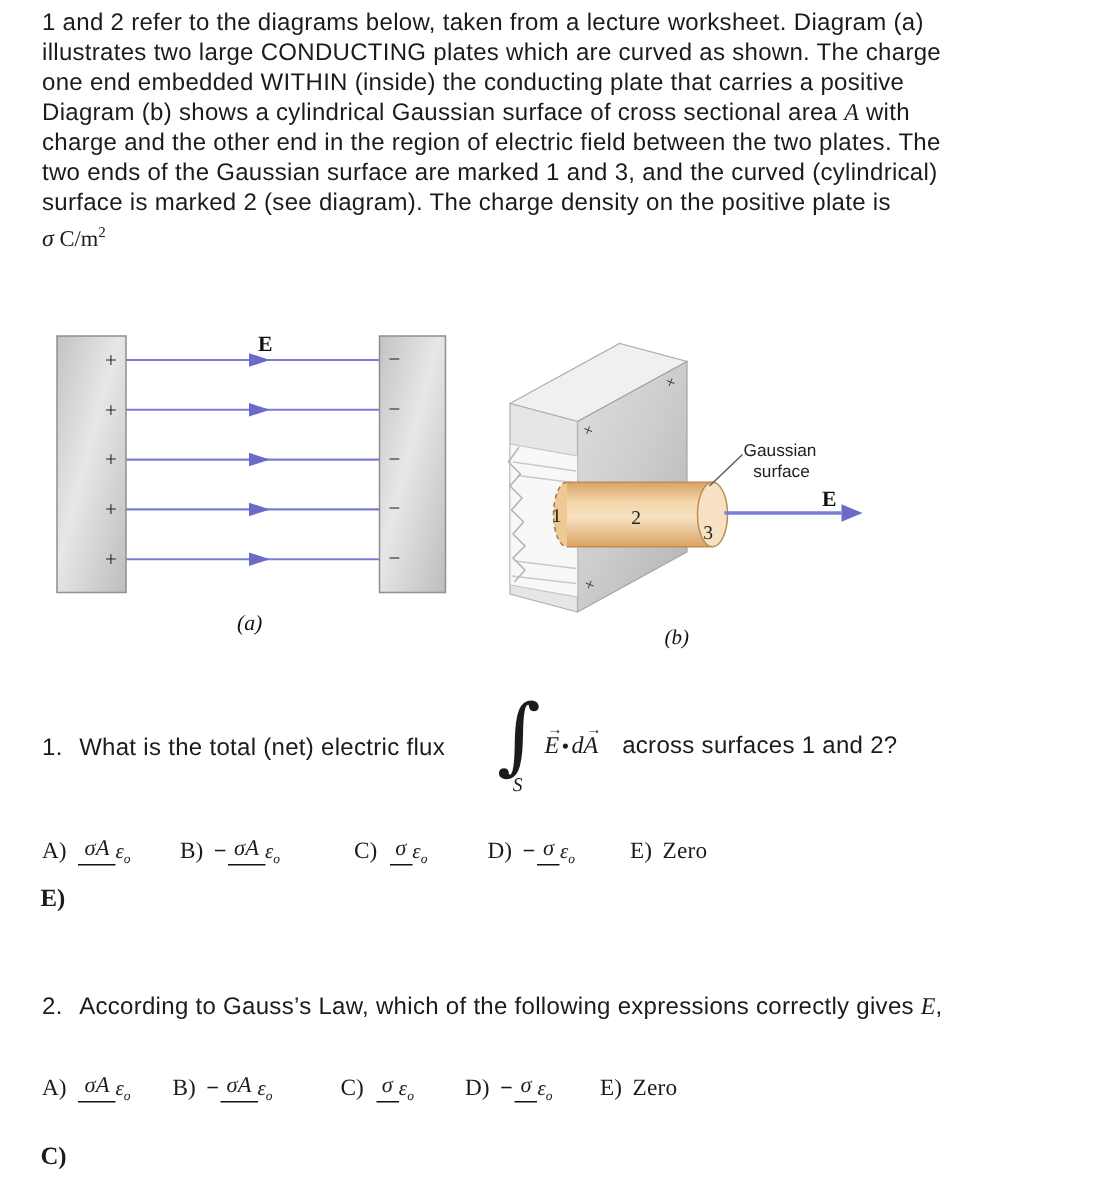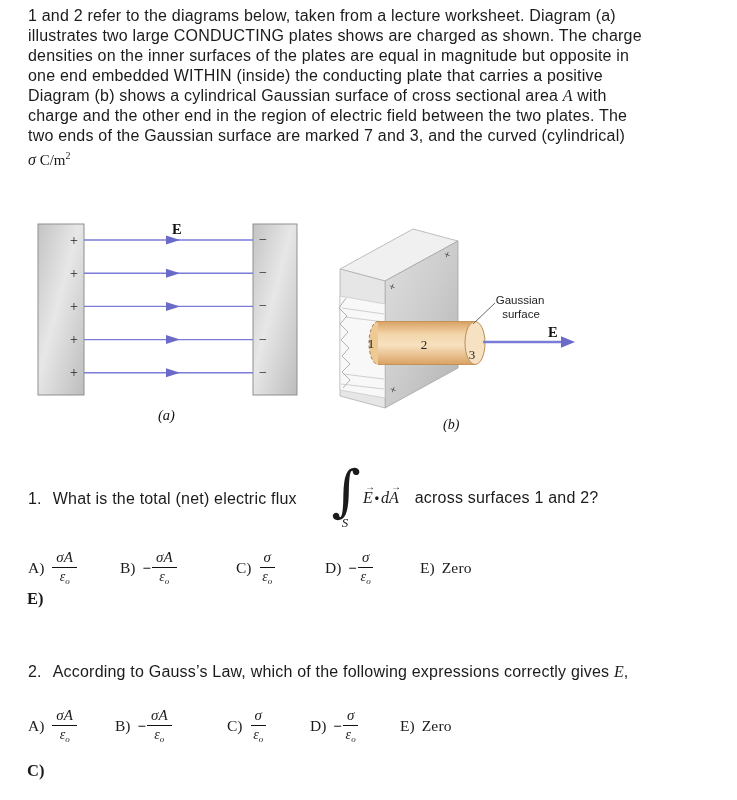--- a/index.html
+++ b/index.html
@@ -26,38 +26,38 @@
   .q1t2{position:absolute;left:363px;top:489px;font-size:16px;white-space:nowrap;}
   .dot{font-weight:bold;font-size:12px;margin:0 2px;vertical-align:1px;}
   .after{margin-left:16px;letter-spacing:.2px;}
   .vec{position:relative;display:inline-block;}
   .vecarrow{position:absolute;top:-8px;left:2px;font-size:10px;font-family:"Liberation Serif",serif;font-style:normal;}
   
   .optrow{position:absolute;left:0;width:737px;height:44px;}
   .opt{position:absolute;top:0;height:44px;display:flex;align-items:center;font-family:"Liberation Serif",serif;font-size:15.5px;}
   .olabel{margin-right:7px;}
   .omin{font-weight:bold;margin-right:1px;font-size:15px;}
-  .frac{display:inline-flex;flex-direction:column;align-items:center;line-height:1;}
+  .frac{display:inline-flex;flex-direction:row;align-items:center;line-height:1;}
   .fnum{font-style:italic;padding:0 4px 2px 4px;border-bottom:1.4px solid #111;font-size:15px;}
   .fden{padding-top:2px;font-style:italic;font-size:14px;}
   .dsub{font-size:9px;vertical-align:-3px;}
   .otext{letter-spacing:.2px;}
   .ansbold{position:absolute;left:27px;font-family:"Liberation Serif",serif;font-weight:bold;font-size:16.5px;}
 </style>
 </head>
 <body>
 
 <div class="intro">
   <div class="tl">1 and 2 refer to the diagrams below, taken from a lecture worksheet. Diagram (a)</div>
-  <div class="tl">illustrates two large CONDUCTING plates shows are charged as shown. The charge</div>
-  <div class="tl">densities on the inner surfaces of the plates are equal in magnitude but opposite in</div>
+  <div class="tl">illustrates two large CONDUCTING plates which are curved as shown. The charge</div>
   <div class="tl">one end embedded WITHIN (inside) the conducting plate that carries a positive</div>
   <div class="tl"><span>Diagram (b) shows a cylindrical Gaussian surface of cross sectional area</span> <span class="mi">A</span> <span>with</span></div>
   <div class="tl">charge and the other end in the region of electric field between the two plates. The</div>
-  <div class="tl">two ends of the Gaussian surface are marked 7 and 3, and the curved (cylindrical)</div>
+  <div class="tl">two ends of the Gaussian surface are marked 1 and 3, and the curved (cylindrical)</div>
+  <div class="tl">surface is marked 2 (see diagram).  The charge density on the positive plate is</div>
   <div class="tl sigline"><span class="mi">σ</span><span class="serif"> C/m</span><sup>2</sup></div>
 </div>
 
 <svg class="dsvg" style="left:30px;top:215px" width="280" height="215" viewBox="30 215 280 215">
   <defs>
     <linearGradient id="pg" x1="0" y1="0" x2="1" y2="1">
       <stop offset="0" stop-color="#c3c3c3"></stop>
         <stop offset="0.45" stop-color="#e7e7e7"></stop>
         <stop offset="1" stop-color="#bdbdbd"></stop>
     </linearGradient>

